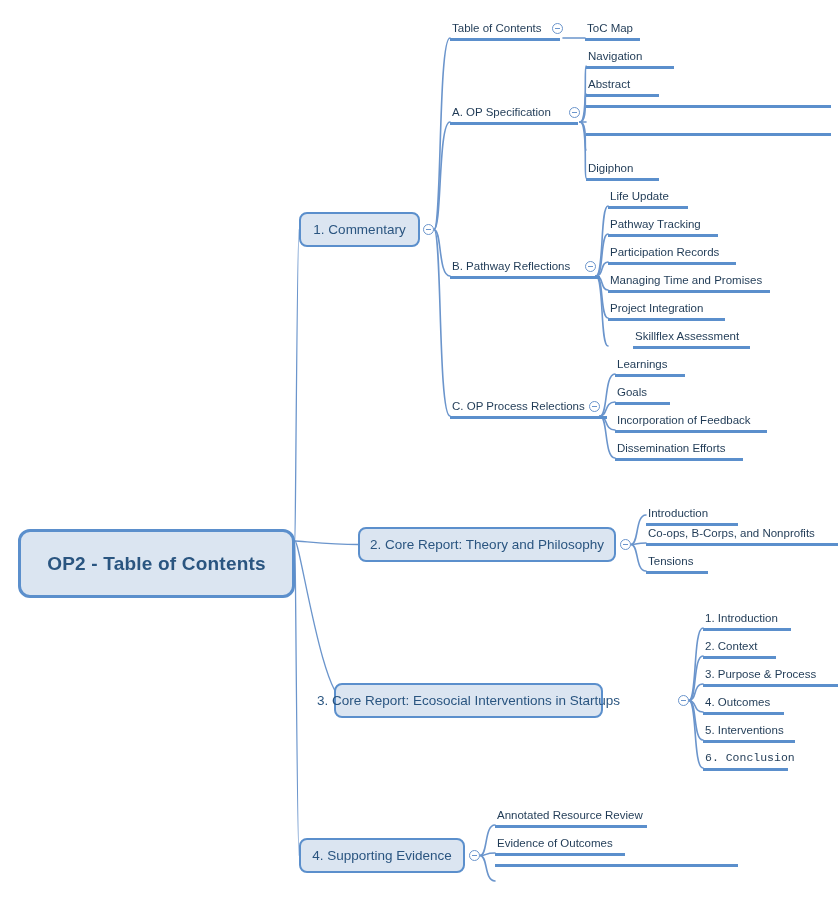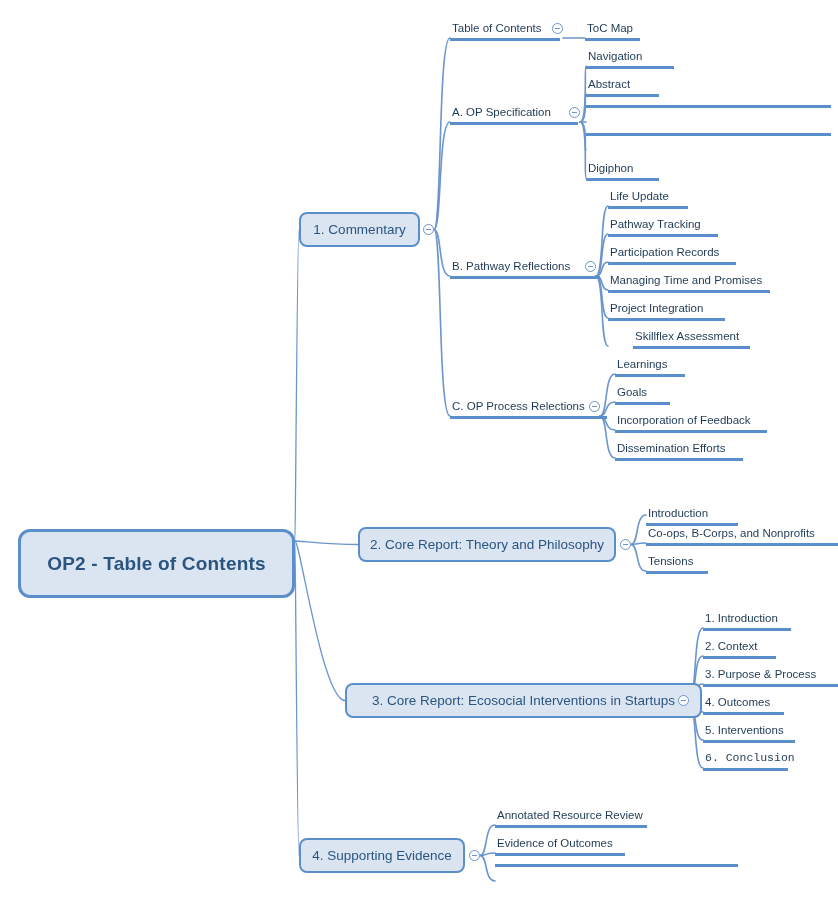--- a/index.html
+++ b/index.html
@@ -241,21 +241,21 @@
         <span class="rule" style="width: 92px; background: rgb(91, 143, 204);"></span>
       </div>
       <div class="topic" style="left: 646px; top: 526px;">
         <span class="label">Co-ops, B-Corps, and Nonprofits</span>
         <span class="rule" style="width: 192px; background: rgb(91, 143, 204);"></span>
       </div>
       <div class="topic" style="left: 646px; top: 554px;">
         <span class="label">Tensions</span>
         <span class="rule" style="width: 62px; background: rgb(91, 143, 204);"></span>
       </div>
-      <div class="branch-node" style="left: 345px; top: 683px; width: 357px; height: 35px; text-align: right;">
+      <div class="branch-node" style="left: 334px; top: 683px; width: 269px; height: 35px; text-align: right;">
         <span>3. Core Report: Ecosocial Interventions in Startups</span>
       </div>
       <div class="toggle" style="left: 678px; top: 695px;"></div>
       <div class="topic" style="left: 703px; top: 611px;">
         <span class="label">1. Introduction</span>
         <span class="rule" style="width: 88px; background: rgb(91, 143, 204);"></span>
       </div>
       <div class="topic" style="left: 703px; top: 639px;">
         <span class="label">2. Context</span>
         <span class="rule" style="width: 73px; background: rgb(91, 143, 204);"></span>

